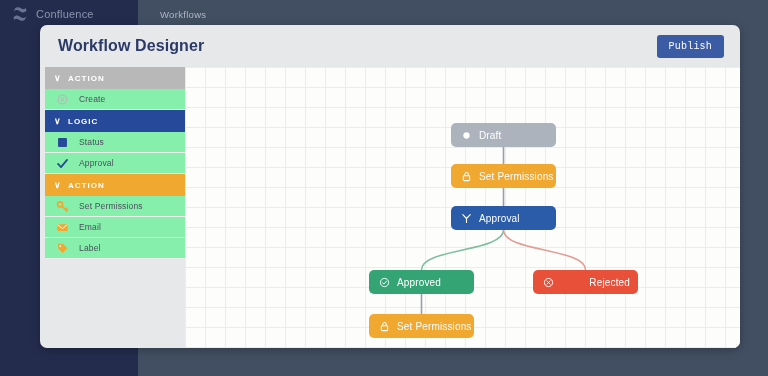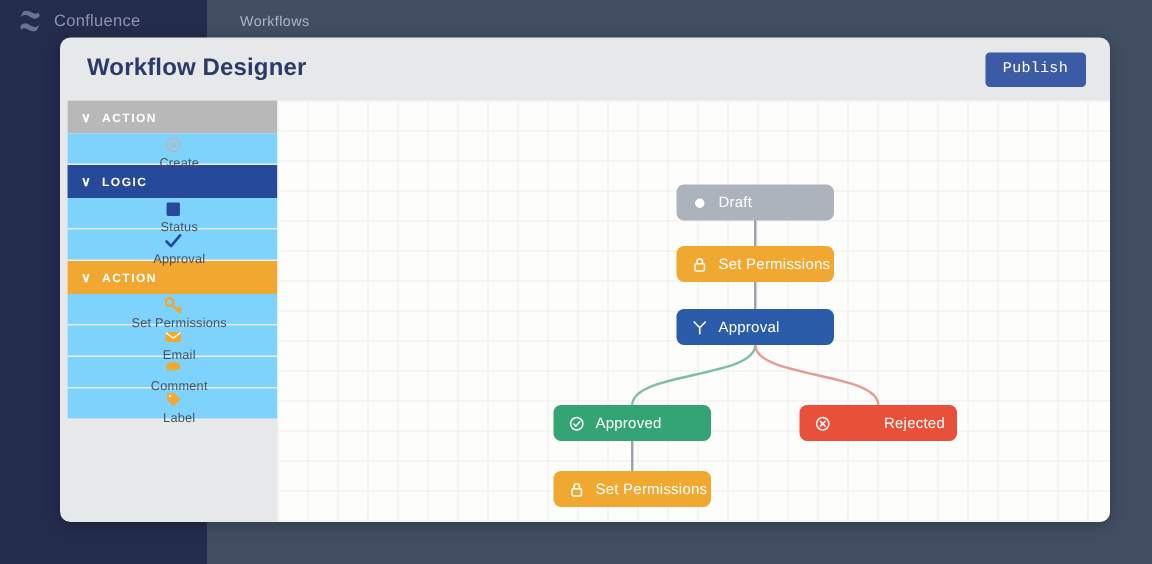--- a/index.html
+++ b/index.html
@@ -150,23 +150,22 @@
   .pal-group.logic   { background: #27499a; color: #ffffff; }
   .pal-group.action  { background: #f0a830; color: #ffffff; }
 
   .pal-item {
     height: 21px;
     display: flex;
     align-items: center;
     box-sizing: border-box;
     padding-left: 9px;
     border-bottom: 1px solid #ededed;
-    background: #7dd3fc;
+    background: #86efac;
     cursor: pointer;
-    flex-direction: column;
   }
   .pal-item .ico {
     width: 16px;
     height: 14px;
     margin-right: 9px;
     display: flex;
     align-items: center;
     justify-content: center;
     flex: 0 0 auto;
   }
@@ -301,28 +300,20 @@
             <svg width="13" height="13" viewBox="0 0 16 16">
               <rect x="1.6" y="4" width="12.8" height="8.4" rx="1.2" fill="#f0a830"></rect>
               <path d="M2 4.6 L8 9.2 L14 4.6" fill="none" stroke="#ffffff" stroke-width="1.1"></path>
             </svg>
           </span>
           <span class="lbl">Email</span>
         </div>
         <div class="pal-item">
           <span class="ico">
             <svg width="13" height="13" viewBox="0 0 16 16">
-              <path d="M2 6.4 C2 4.3 4.7 3 8 3 C11.3 3 14 4.3 14 6.4 C14 8.5 11.3 9.8 8 9.8 C7 9.8 6.2 9.7 5.4 9.5 L2.8 11.2 L3.4 9 C2.5 8.3 2 7.4 2 6.4 Z" fill="#f0a830"></path>
-            </svg>
-          </span>
-          <span class="lbl">Comment</span>
-        </div>
-        <div class="pal-item">
-          <span class="ico">
-            <svg width="13" height="13" viewBox="0 0 16 16">
               <path d="M8.6 2.2 L14 7.6 L8.2 13.4 L2.8 8 L2.8 2.2 Z" fill="#f0a830"></path>
               <circle cx="5.4" cy="5" r="1.05" fill="#ffffff"></circle>
             </svg>
           </span>
           <span class="lbl">Label</span>
         </div>
       </div>
 
     <div class="canvas">
       <svg class="edges" id="edges" viewBox="0 0 555 281">

